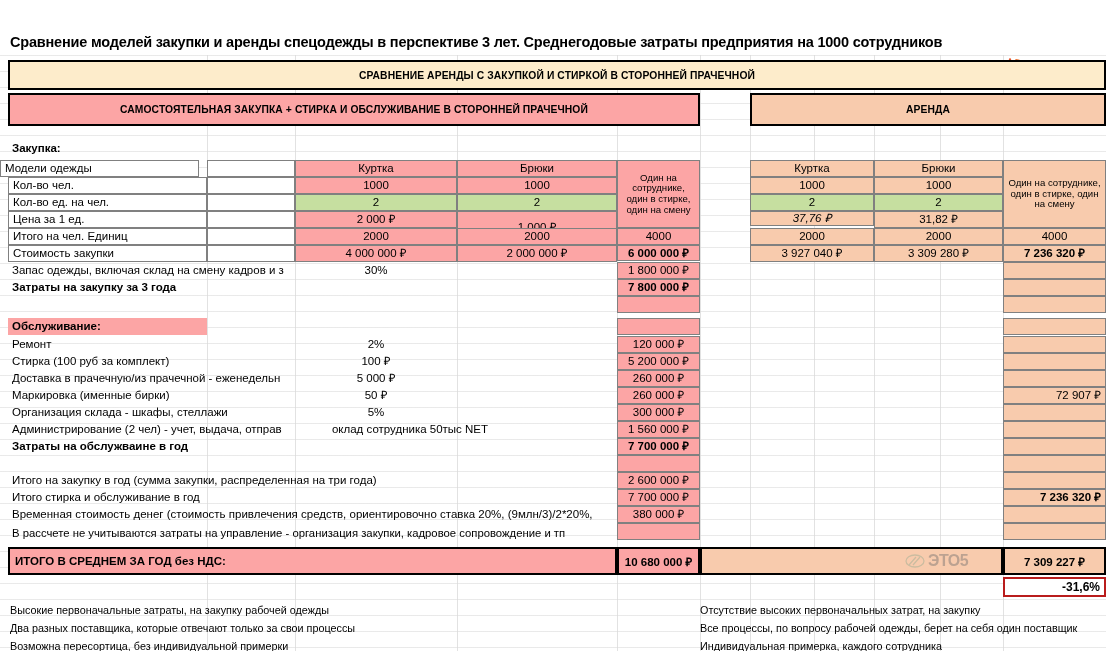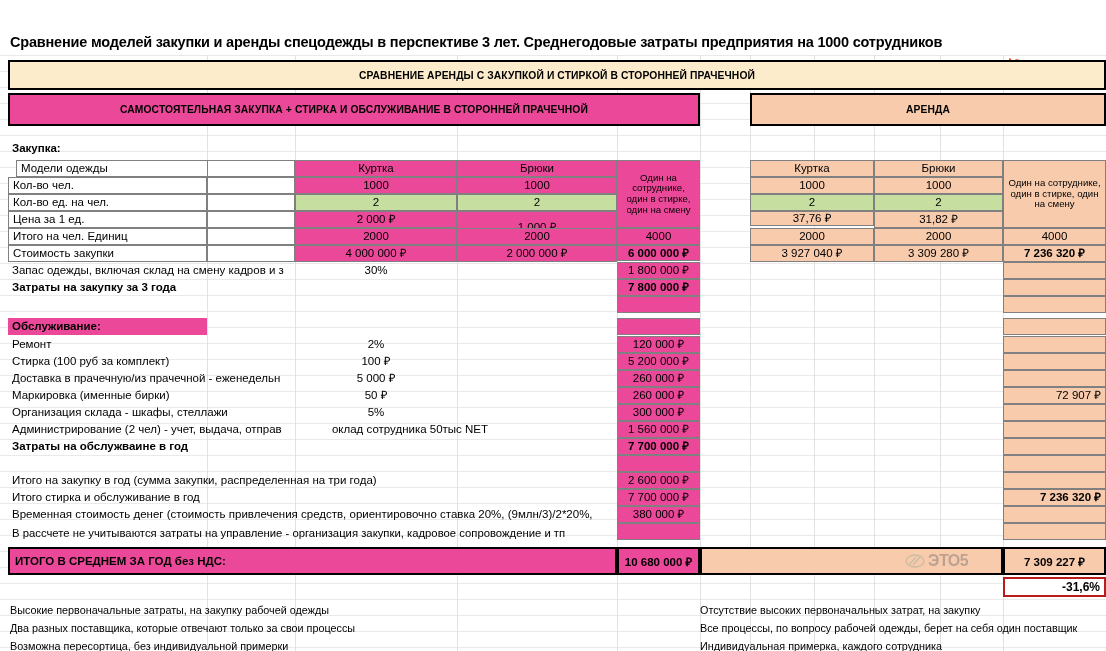--- a/index.html
+++ b/index.html
@@ -73,21 +73,21 @@
     padding: 0 4px;
     white-space: nowrap;
     overflow: hidden;
     line-height: 1.05;
   }
   .c-center { justify-content: center; text-align: center; }
   .c-right  { justify-content: flex-end; text-align: right; }
   .c-left   { justify-content: flex-start; }
   .bold { font-weight: bold; }
 
-  .blue   { background: #ec4899; }
+  .blue   { background: #fca5a5; }
   .orange { background: #f8cbad; }
   .green  { background: #c6dfa0; }
   .cream  { background: #fdeccb; }
   .white  { background: #ffffff; }
 
   .bdr  { border: 1px solid #808080; }
   .bdr-thick { border: 2px solid #b91c1c; text-align: center; }
 
   .wrap3 {
     white-space: normal;
@@ -167,21 +167,21 @@
   <div class="doc-title">Сравнение моделей закупки и аренды спецодежды в перспективе 3 лет. Среднегодовые затраты предприятия на 1000 сотрудников</div>
 
   <div class="band cream" style="left:8px; top:60px; width:1098px; height:30px;">СРАВНЕНИЕ АРЕНДЫ С ЗАКУПКОЙ И СТИРКОЙ В СТОРОННЕЙ ПРАЧЕЧНОЙ</div>
 
   <div class="band blue" style="left:8px; top:93px; width:692px; height:33px;">САМОСТОЯТЕЛЬНАЯ ЗАКУПКА + СТИРКА И ОБСЛУЖИВАНИЕ В СТОРОННЕЙ ПРАЧЕЧНОЙ</div>
 
   <div class="band orange" style="left:750px; top:93px; width:356px; height:33px;">АРЕНДА</div>
 
   <div class="cell c-left bold" style="left:8px; top:140px; width:199px; height:16px;">Закупка:</div>
 
-  <div class="cell c-left bdr white" style="left:16px; top:160px; width:199px; height:17px;">Модели одежды</div>
+  <div class="cell c-left bdr white" style="left:0; top:160px; width:199px; height:17px;">Модели одежды</div>
   <div class="cell c-left bdr white" style="left:8px; top:177px; width:199px; height:17px;">Кол-во чел.</div>
   <div class="cell c-left bdr white" style="left:8px; top:194px; width:199px; height:17px;">Кол-во ед. на чел.</div>
   <div class="cell c-left bdr white" style="left:8px; top:211px; width:199px; height:17px;">Цена за 1 ед.</div>
   <div class="cell c-left bdr white" style="left:8px; top:228px; width:199px; height:17px;">Итого на чел. Единиц</div>
   <div class="cell c-left bdr white" style="left:8px; top:245px; width:199px; height:17px;">Стоимость закупки</div>
 
   <div class="cell bdr white" style="left:207px; top:160px; width:88px; height:17px;"></div>
   <div class="cell bdr white" style="left:207px; top:177px; width:88px; height:17px;"></div>
   <div class="cell bdr white" style="left:207px; top:194px; width:88px; height:17px;"></div>
   <div class="cell bdr white" style="left:207px; top:211px; width:88px; height:17px;"></div>
@@ -202,21 +202,21 @@
   <div class="cell c-center bdr blue" style="left:457px; top:228px; width:160px; height:17px;">2000</div>
   <div class="cell c-center bdr blue" style="left:457px; top:245px; width:160px; height:17px;">2 000 000 ₽</div>
 
   <div class="cell c-center bdr blue wrap3" style="left:617px; top:160px; width:83px; height:68px;">Один на сотруднике, один в стирке, один на смену</div>
   <div class="cell c-center bdr blue" style="left:617px; top:228px; width:83px; height:17px;">4000</div>
   <div class="cell c-center bdr blue bold" style="left:617px; top:245px; width:83px; height:16px;">6 000 000 ₽</div>
 
   <div class="cell c-center bdr orange" style="left:750px; top:160px; width:124px; height:17px;">Куртка</div>
   <div class="cell c-center bdr orange" style="left:750px; top:177px; width:124px; height:17px;">1000</div>
   <div class="cell c-center bdr green" style="left:750px; top:194px; width:124px; height:17px;">2</div>
-  <div class="cell c-center bdr orange" style="left:750px; top:211px; width:124px; height:15px;">37,76 ₽</div>
+  <div class="cell c-center bdr orange" style="left:750px; top:211px; width:124px; height:15px;font-style:italic;">37,76 ₽</div>
   <div class="cell c-center bdr orange" style="left:750px; top:228px; width:124px; height:17px;">2000</div>
   <div class="cell c-center bdr orange" style="left:750px; top:245px; width:124px; height:17px;">3 927 040 ₽</div>
 
   <div class="cell c-center bdr orange" style="left:874px; top:160px; width:129px; height:17px;">Брюки</div>
   <div class="cell c-center bdr orange" style="left:874px; top:177px; width:129px; height:17px;">1000</div>
   <div class="cell c-center bdr green" style="left:874px; top:194px; width:129px; height:17px;">2</div>
   <div class="cell c-center bdr orange" style="left:874px; top:211px; width:129px; height:17px;">31,82 ₽</div>
   <div class="cell c-center bdr orange" style="left:874px; top:228px; width:129px; height:17px;">2000</div>
   <div class="cell c-center bdr orange" style="left:874px; top:245px; width:129px; height:17px;">3 309 280 ₽</div>
 

